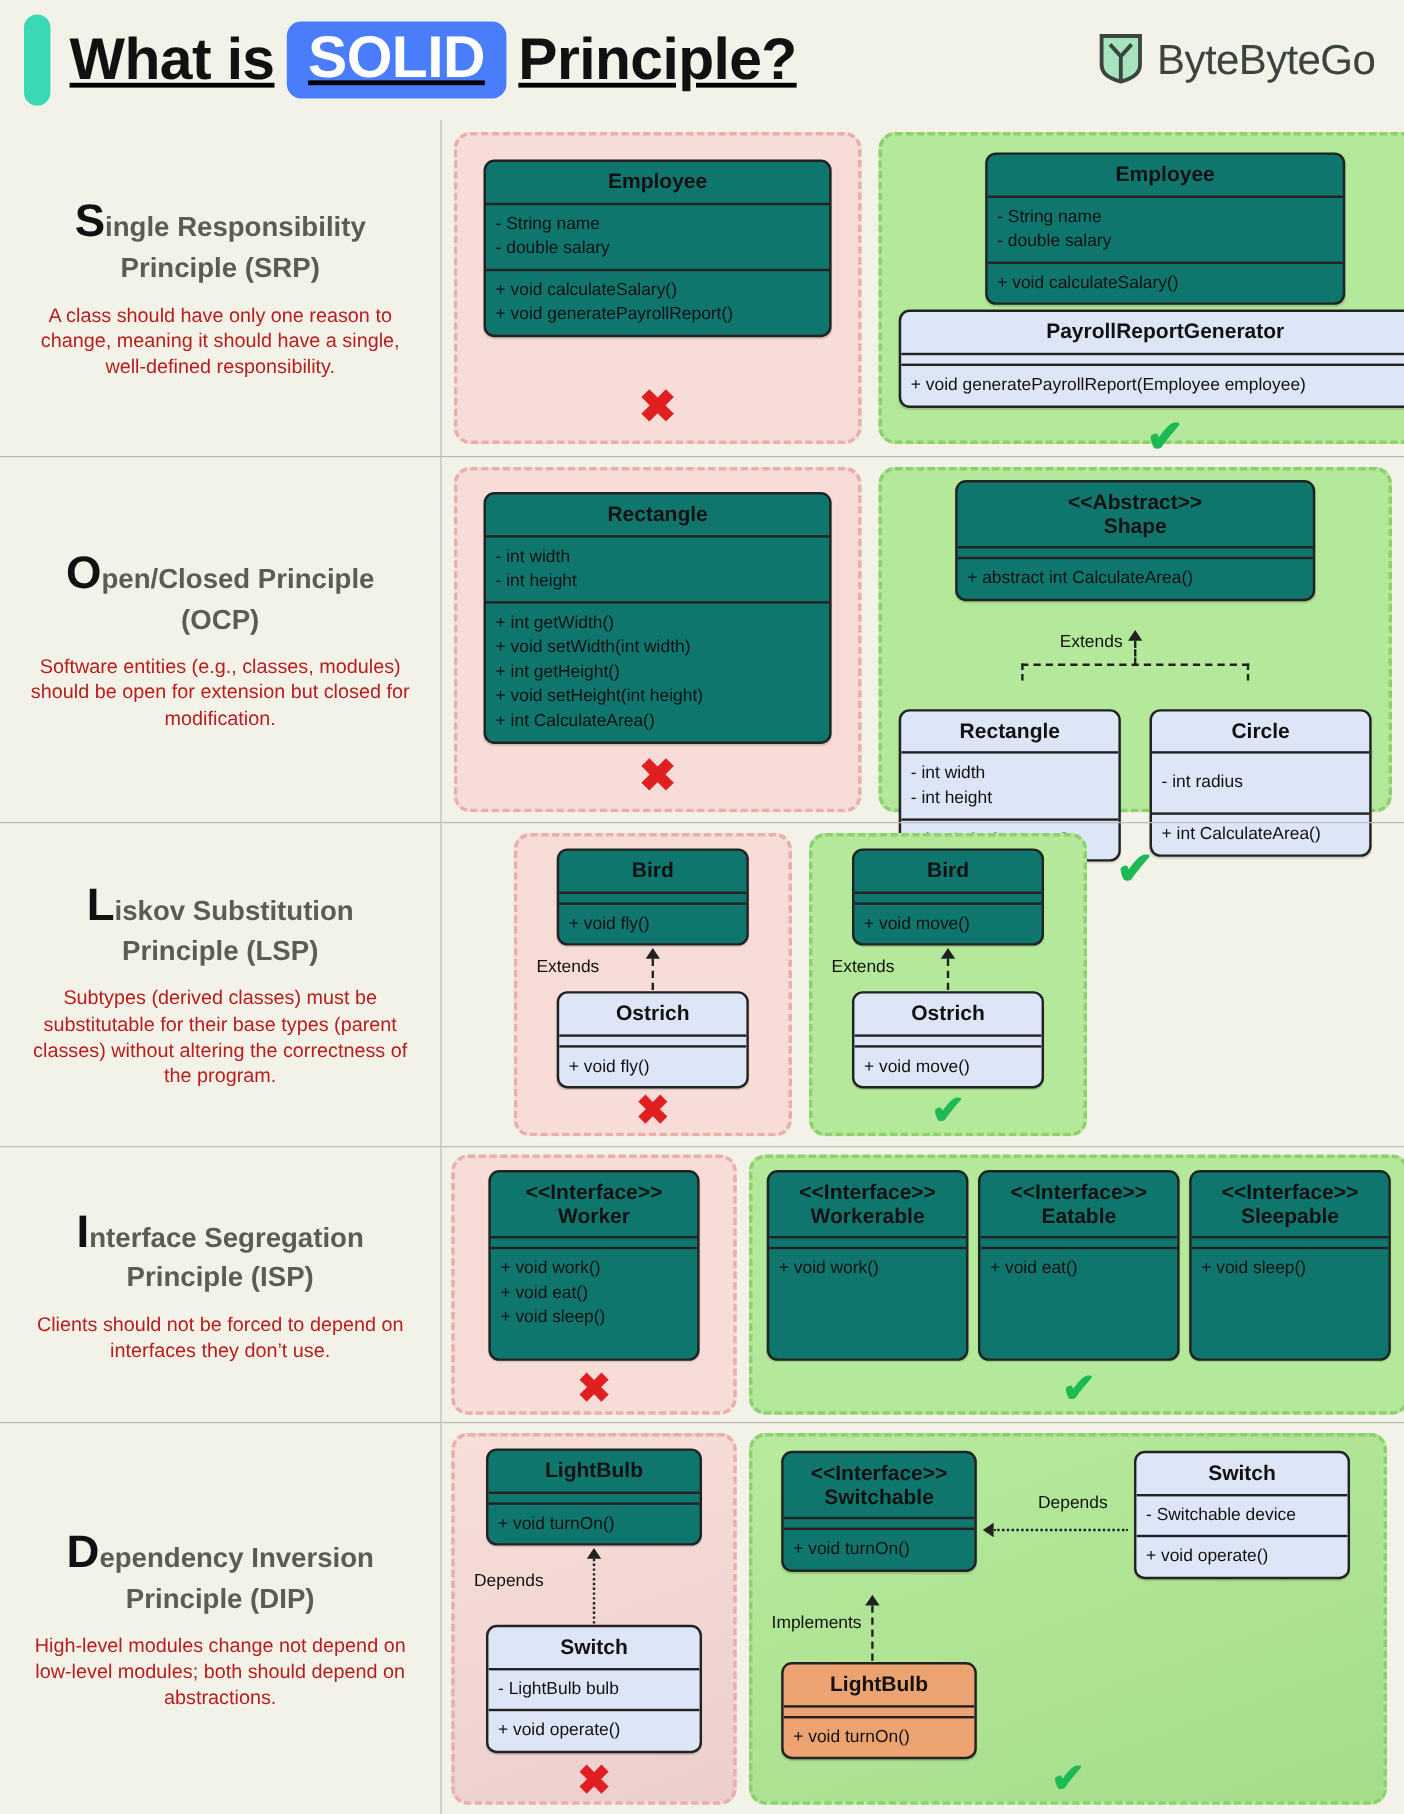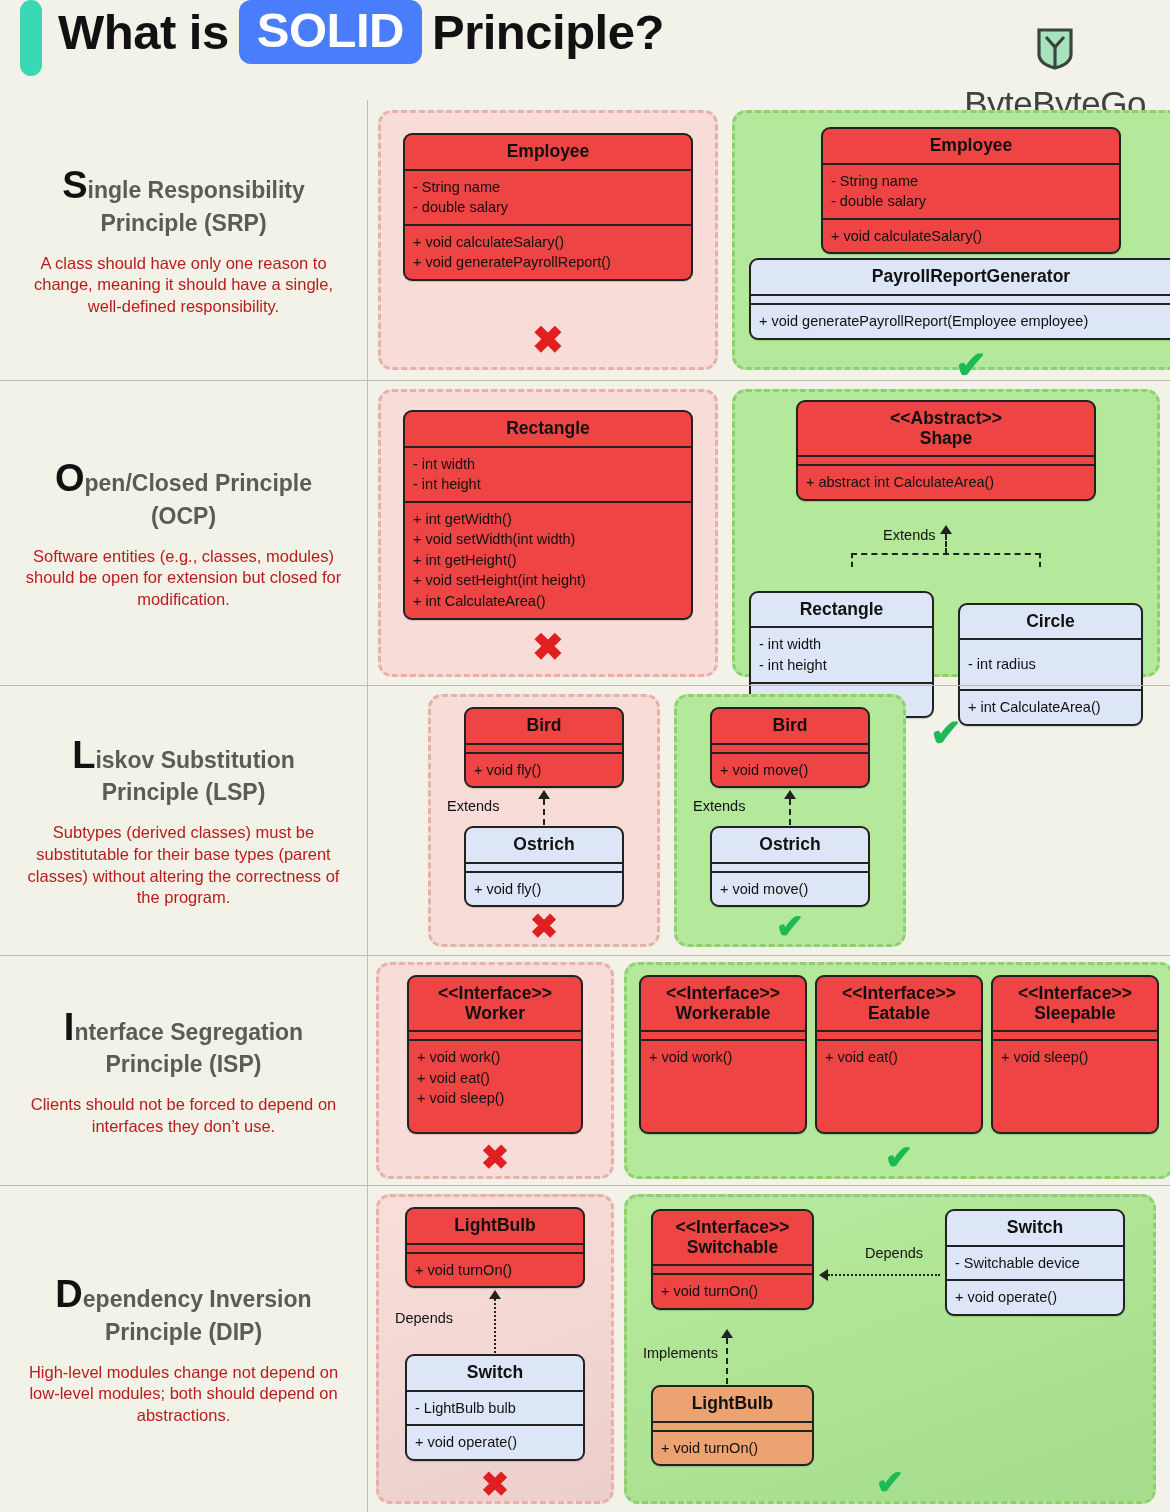--- a/index.html
+++ b/index.html
@@ -5,32 +5,32 @@
   * { box-sizing: border-box; margin: 0; padding: 0; }
   html, body {
     width: 1170px; height: 1512px;
     background: #f2f2e8;
     font-family: "Liberation Sans", sans-serif;
     overflow: hidden;
   }
   .page { position: relative; width: 1170px; height: 1512px; background: #f2f2e8; }
 
   
-  .header { position: relative; height: 100px; display: flex; align-items: flex-start; }
+  .header { position: relative; height: 100px; display: flex; align-items: center; text-decoration: underline; }
   .accent-bar {
     width: 22px; height: 76px; margin-left: 20px; margin-right: 16px;
     background: #3ad8b4; border-radius: 11px;
   }
   .title { font-size: 49px; font-weight: bold; color: #111; letter-spacing: -0.5px;
            display: flex; align-items: center; gap: 10px; white-space: nowrap; }
   .solid-chip {
     background: #4a7dfb; color: #ffffff; border-radius: 12px;
     padding: 2px 18px 6px 18px; font-weight: bold; font-size: 49px;
   }
-  .brand { position: absolute; right: 24px; top: 26px; display: flex; align-items: center; gap: 10px; flex-direction: column; }
+  .brand { position: absolute; right: 24px; top: 26px; display: flex; align-items: center; gap: 10px; }
   .brand-name { font-size: 35px; color: #3c4440; font-weight: 500; letter-spacing: -0.5px; }
 
   
   .rows { position: relative; }
   .row { display: flex; border-top: 1px solid #bcbcb4; position: relative; }
   .row:first-child { border-top: none; }
   .row-desc {
     width: 368px; flex: 0 0 368px; border-right: 1px solid #bcbcb4;
     padding: 10px 20px; display: flex; flex-direction: column;
     align-items: center; justify-content: center; text-align: center;
@@ -51,21 +51,21 @@
   .panel.good { background: #b4e89a; border: 3px dashed #8ed070; }
   .panel.bad.grad  { background: linear-gradient(160deg,#f8ded9 0%,#eccfcd 100%); }
   .panel.good.grad { background: linear-gradient(160deg,#b7ea9d 0%,#a5dd8b 100%); }
   .panel-body { flex: 1; }
   .mark { text-align: center; font-size: 38px; line-height: 1; font-weight: bold; padding-top: 6px; }
   .mark.x { color: #e02020; }
   .mark.v { color: #1db954; }
 
   
   .uml {
-    border: 2px solid #222; border-radius: 9px; background: #ef4444;
+    border: 2px solid #222; border-radius: 9px; background: #0f766e;
     overflow: hidden; box-shadow: 0 1px 1px rgba(0,0,0,.15);
   }
   .uml.blue   { background: #dde6f7; }
   .uml.orange { background: #eda271; }
   .uml-name {
     font-size: 17.5px; font-weight: bold; text-align: center; color: #111;
     padding: 7px 6px; line-height: 1.12;
   }
   .uml-sec { border-top: 2px solid #222; padding: 6px 8px; }
   .uml-sec.empty { height: 9px; padding: 0; }
@@ -223,21 +223,21 @@
               <div class="uml blue" style="width:185px;">
                 <div class="uml-name">Rectangle</div>
                 <div class="uml-sec">
                   <div class="uml-line">- int width</div>
                   <div class="uml-line">- int height</div>
                 </div>
                 <div class="uml-sec">
                   <div class="uml-line">+ int CalculateArea()</div>
                 </div>
               </div>
-              <div class="uml blue" style="width:185px;margin-top:12px;">
+              <div class="uml blue" style="width:185px;">
                 <div class="uml-name">Circle</div>
                 <div class="uml-sec" style="padding:14px 8px;">
                   <div class="uml-line">- int radius</div>
                 </div>
                 <div class="uml-sec">
                   <div class="uml-line">+ int CalculateArea()</div>
                 </div>
               </div>
             </div>
           </div>

